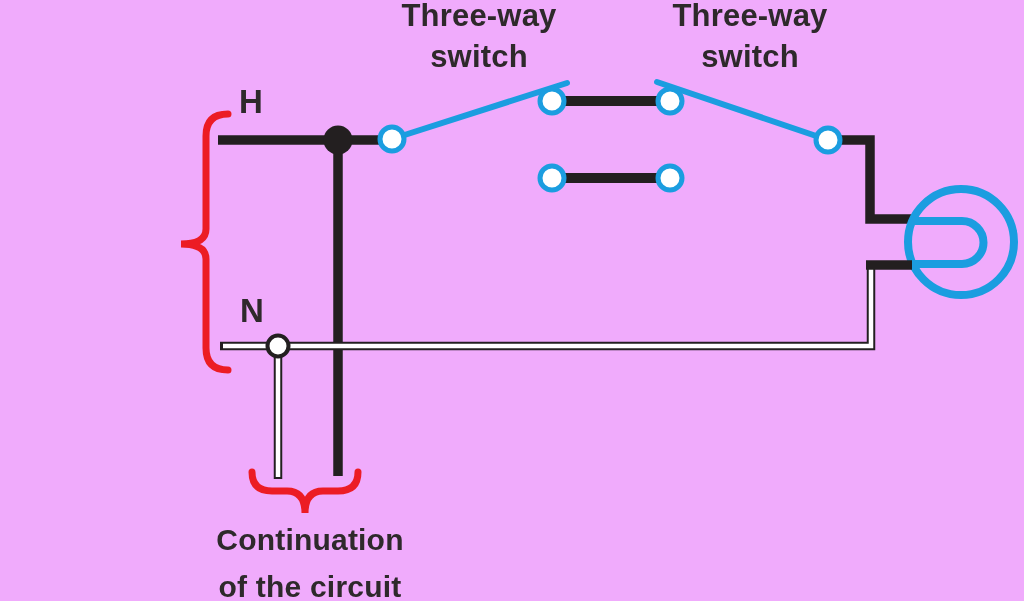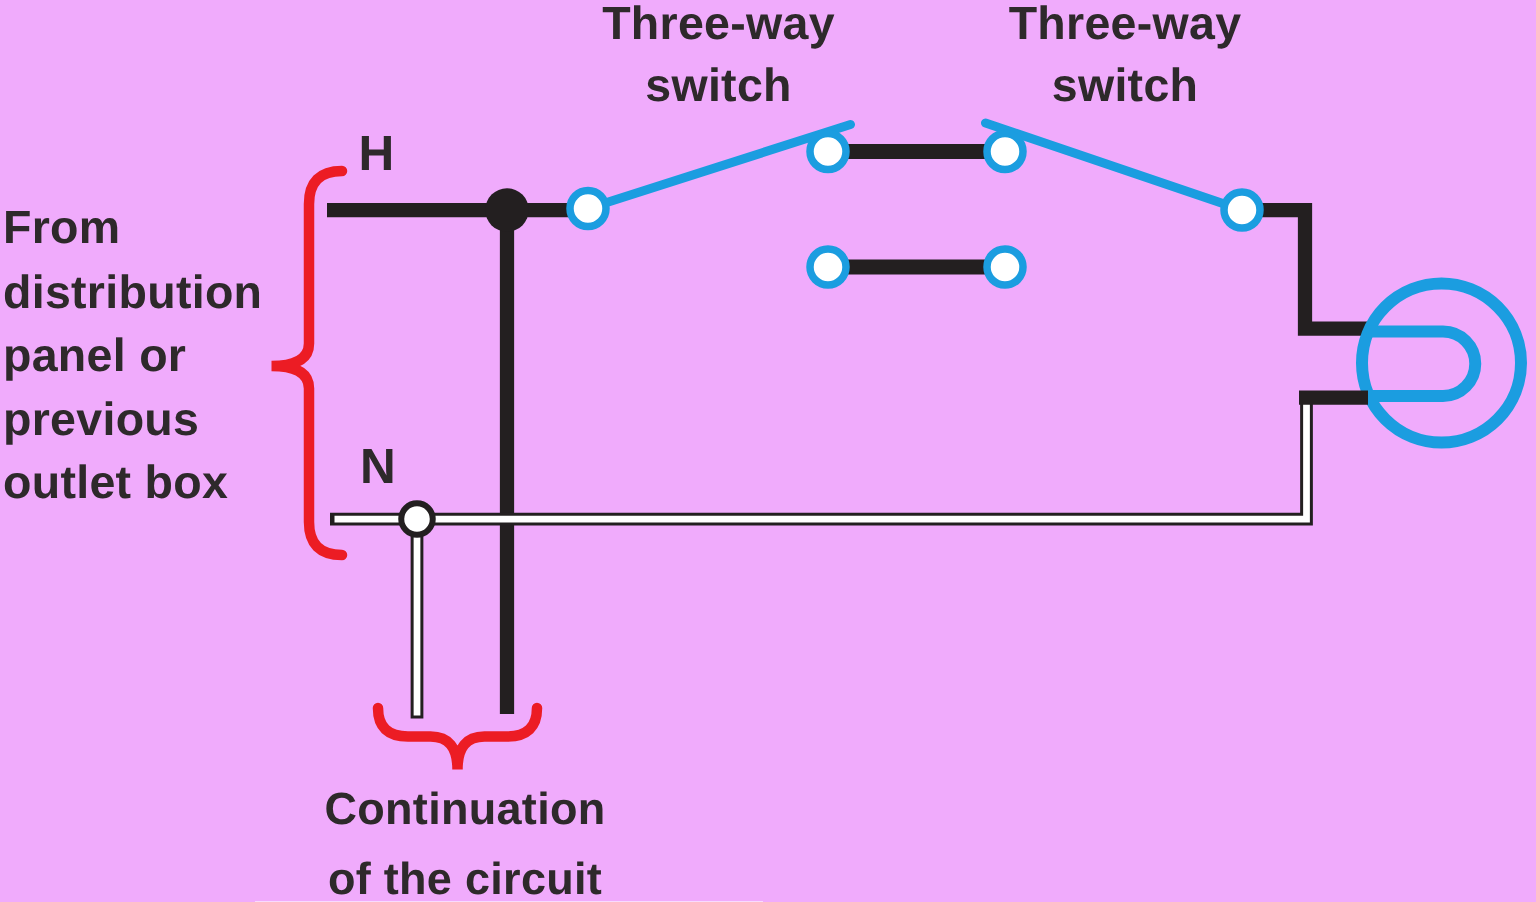--- a/index.html
+++ b/index.html
@@ -93,21 +93,16 @@
     <path d="M 228 114 Q 206 114 206 136 L 206 229 Q 206 244 181 244 Q 206 244 206 259 L 206 348 Q 206 370 228 370" class="brace"></path>
     <path d="M 252 472 Q 252 491 272 491 L 287 491 Q 305 491 305 513 Q 305 491 323 491 L 338 491 Q 358 491 358 472" class="brace"></path>
   </svg>
 
   <div class="lbl lbl-switch lbl-switch-1">Three-way
 switch</div>
   <div class="lbl lbl-switch lbl-switch-2">Three-way
 switch</div>
   <div class="lbl lbl-hn lbl-h">H</div>
   <div class="lbl lbl-hn lbl-n">N</div>
-  <div class="lbl lbl-source">From
-distribution
-panel or
-previous
-outlet box</div>
   <div class="lbl lbl-cont">Continuation
 of the circuit</div>
 
 </div>
 
 </body></html>

